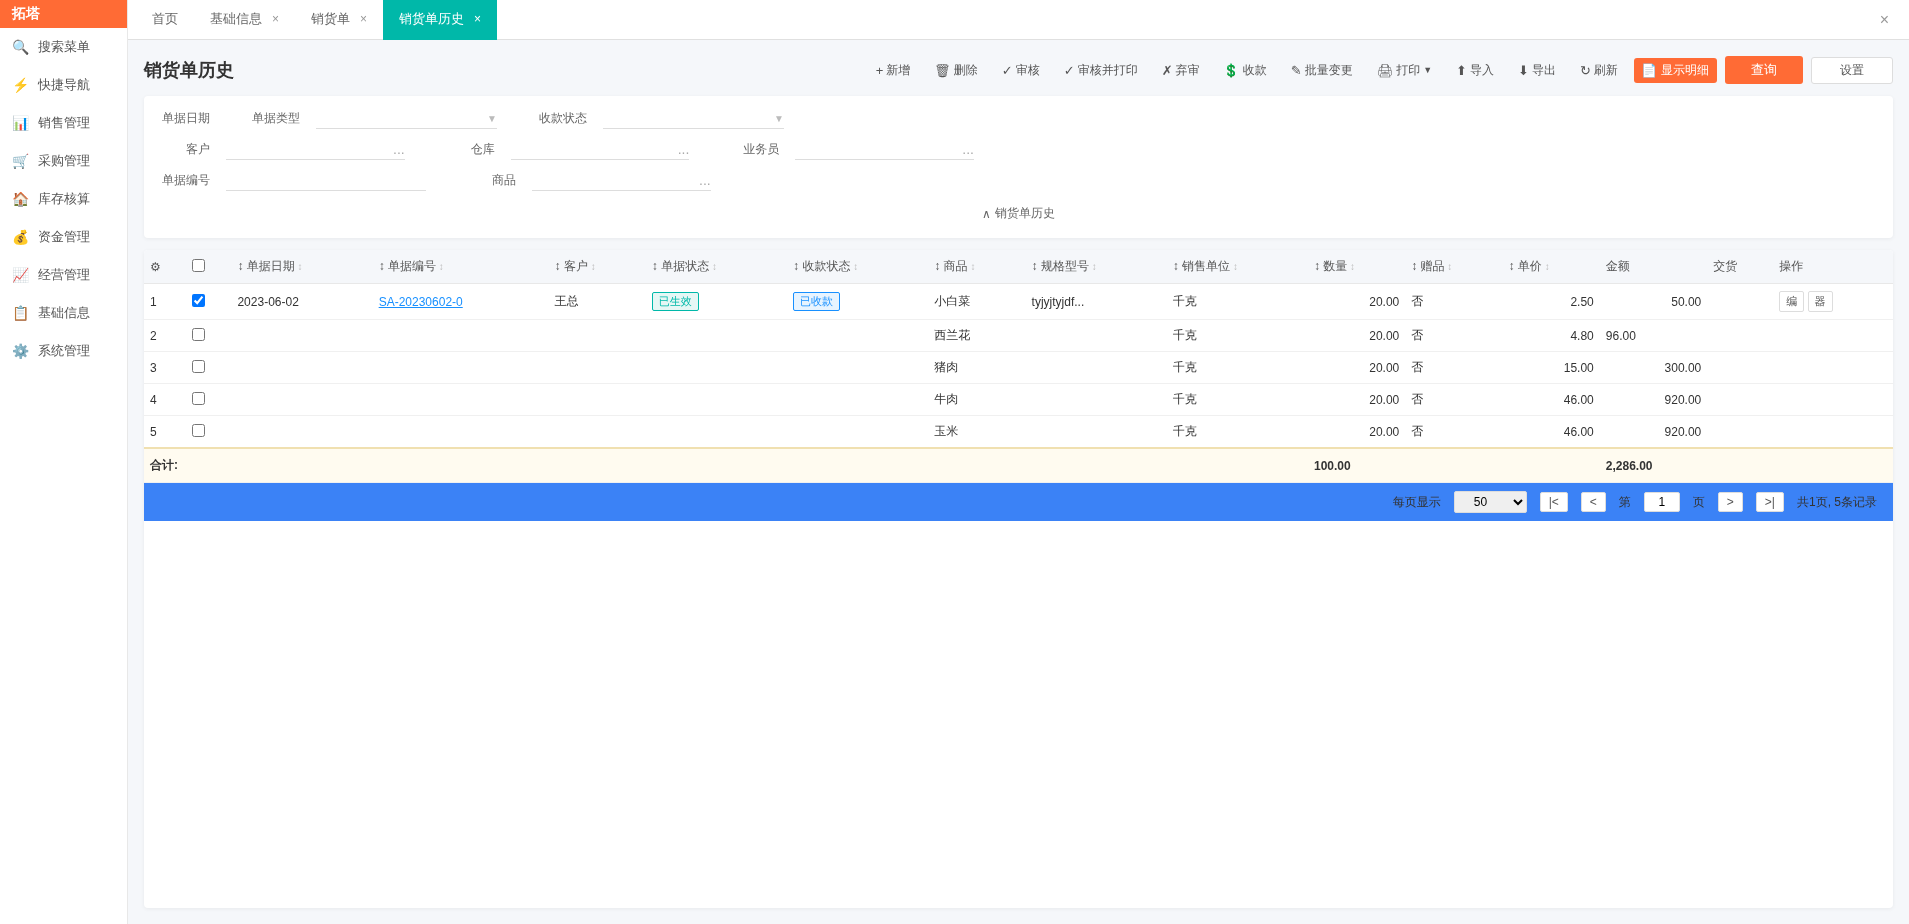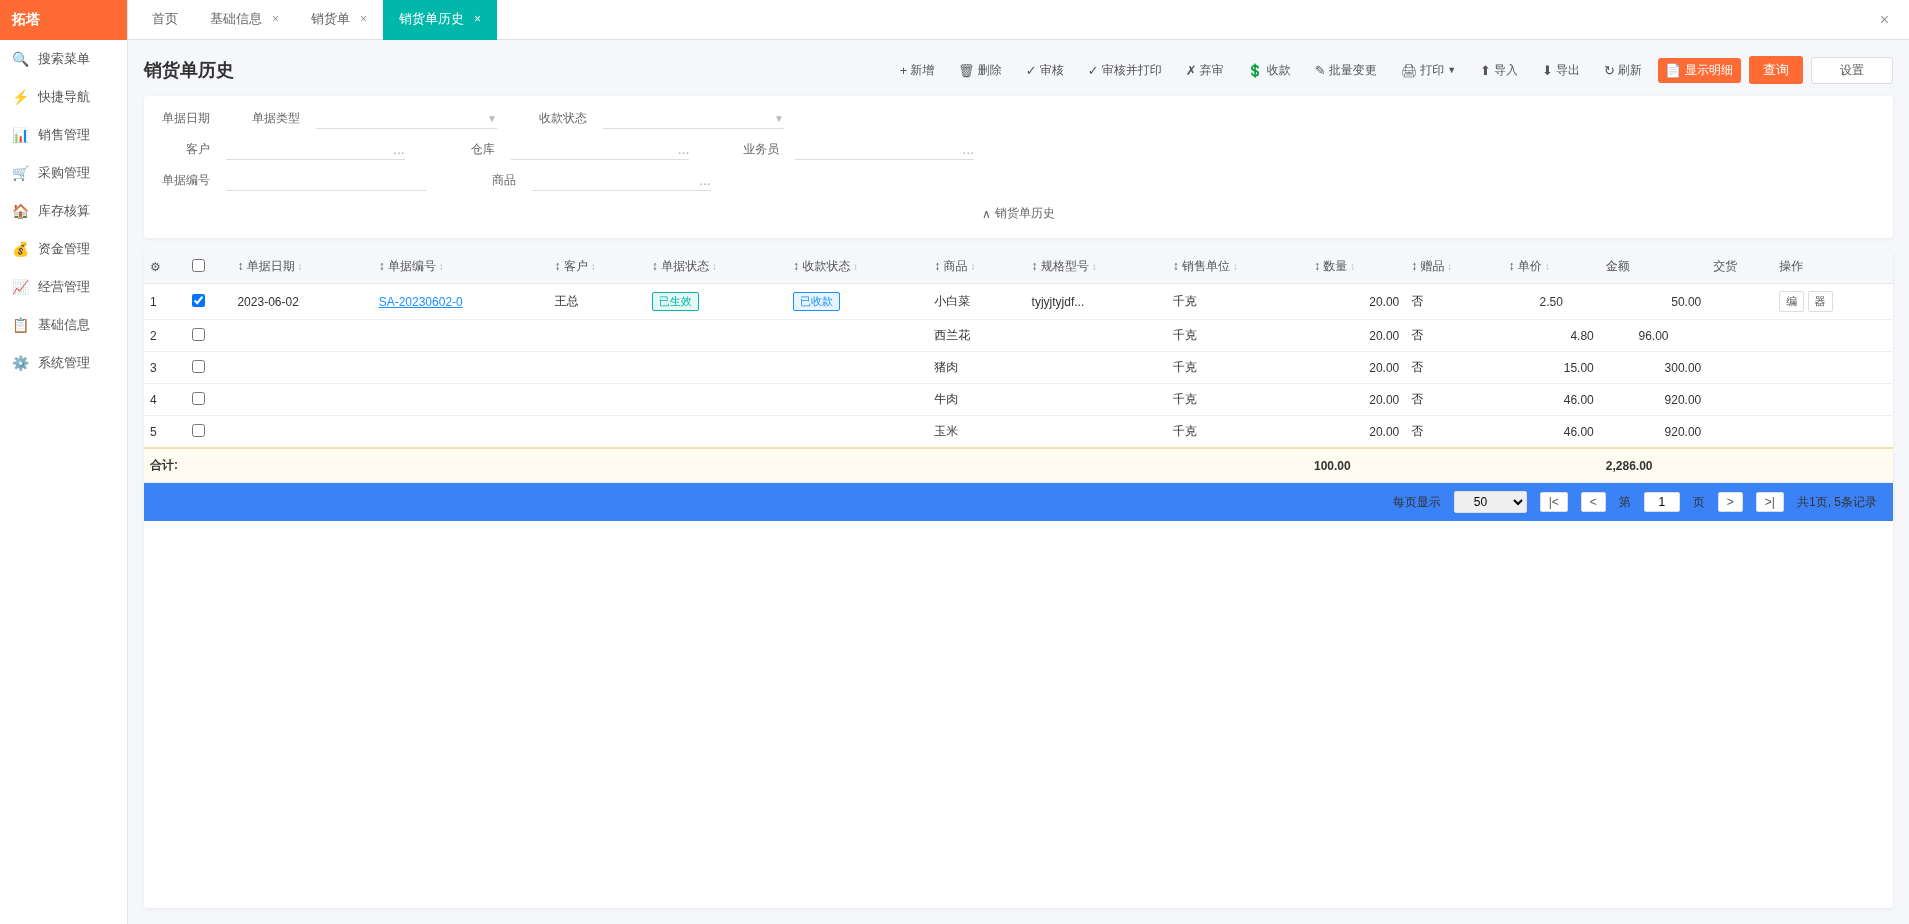--- a/index.html
+++ b/index.html
@@ -1,20 +1,20 @@
 <!DOCTYPE html>
 <html><head>
   <meta charset="utf-8">
   <style>
     * { margin: 0; padding: 0; box-sizing: border-box; }
     body { font-family: "Microsoft YaHei", Arial, sans-serif; font-size: 12px; background: #f5f5f5; color: #333; display: flex; height: 924px; overflow: hidden; }
 
     
     .sidebar { width: 128px; background: #fff; border-right: 1px solid #e8e8e8; display: flex; flex-direction: column; flex-shrink: 0; }
-    .sidebar-logo { background: #ff6b35; color: white; padding: 8px 12px; font-size: 14px; font-weight: bold; height: 40px; display: flex; align-items: center; }
+    .sidebar-logo { background: #ff6b35; color: white; padding: 8px 12px; font-size: 14px; font-weight: bold; height: 28px; display: flex; align-items: center; }
     .sidebar-item { display: flex; align-items: center; padding: 10px 12px; cursor: pointer; color: #555; font-size: 13px; gap: 8px; }
     .sidebar-item .icon { width: 18px; height: 18px; display: inline-flex; align-items: center; justify-content: center; font-size: 14px; }
 
     
     .main { flex: 1; display: flex; flex-direction: column; overflow: hidden; }
 
     
     .tab-bar { background: #fff; border-bottom: 1px solid #e0e0e0; display: flex; align-items: center; height: 40px; padding: 0 8px; }
     .tab { padding: 0 16px; height: 40px; display: flex; align-items: center; cursor: pointer; font-size: 13px; color: #666; border-bottom: 2px solid transparent; gap: 6px; }
     .tab.active { color: #fff; background: #00b8a9; border-bottom: 2px solid #00b8a9; }
@@ -24,21 +24,21 @@
 
     
     .content { flex: 1; display: flex; flex-direction: column; overflow: hidden; background: #f5f7fa; padding: 16px; gap: 12px; }
 
     
     .page-header { display: flex; align-items: center; justify-content: space-between; }
     .page-title { font-size: 18px; font-weight: bold; color: #333; }
     .toolbar { display: flex; align-items: center; gap: 8px; flex-wrap: wrap; }
     .toolbar-btn { display: flex; align-items: center; gap: 3px; padding: 4px 8px; border: none; background: none; cursor: pointer; color: #555; font-size: 12px; }
     .toolbar-btn .btn-icon { font-size: 13px; }
-    .btn-query { background: #ff6b35; color: white; border: none; padding: 5px 14px; border-radius: 3px; cursor: pointer; font-size: 13px; }
+    .btn-query { background: #ff6b35; color: white; border: none; padding: 5px 26px; border-radius: 3px; cursor: pointer; font-size: 13px; }
     .btn-setting { background: #fff; color: #555; border: 1px solid #ddd; padding: 4px 28px; border-radius: 3px; cursor: pointer; font-size: 12px; }
 
     
     .filter-panel { background: #fff; border-radius: 4px; padding: 12px 16px; box-shadow: 0 1px 4px rgba(0,0,0,0.06); }
     .filter-row { display: flex; align-items: center; gap: 16px; margin-bottom: 10px; }
     .filter-row:last-child { margin-bottom: 0; }
     .filter-label { color: #666; font-size: 12px; white-space: nowrap; min-width: 50px; text-align: right; }
     .filter-input { border: none; border-bottom: 1px solid #ddd; padding: 3px 6px; font-size: 12px; outline: none; min-width: 140px; background: transparent; }
     .date-tags { display: flex; gap: 6px; align-items: center; }
     .date-tag { padding: 2px 8px; border-radius: 10px; font-size: 11px; cursor: pointer; color: #666; }
@@ -270,40 +270,40 @@
     <td>2023-06-02</td>
     <td><span class="link-text">SA-20230602-0</span></td>
     <td>王总</td>
     <td><span class="badge badge-green">已生效</span></td>
     <td><span class="badge badge-blue">已收款</span></td>
     <td>小白菜</td>
     <td>tyjyjtyjdf...</td>
     <td>千克</td>
     <td style="text-align:right;">20.00</td>
     <td>否</td>
-    <td style="text-align:center;">2.50</td>
+    <td style="text-align:right;">2.50</td>
     <td style="text-align:right;">50.00</td>
     <td></td>
     <td><button class="op-btn">编</button> <button class="op-btn">器</button></td>
   </tr>
             <tr>
     <td>2</td>
     <td><input type="checkbox" style=""></td>
     <td></td>
     <td></td>
     <td></td>
     <td></td>
     <td></td>
     <td>西兰花</td>
     <td></td>
     <td>千克</td>
     <td style="text-align:right;">20.00</td>
     <td>否</td>
     <td style="text-align:right;">4.80</td>
-    <td style="text-align:center;">96.00</td>
+    <td style="text-align:left;">96.00</td>
     <td></td>
     <td></td>
   </tr>
             <tr>
     <td>3</td>
     <td><input type="checkbox" style=""></td>
     <td></td>
     <td></td>
     <td></td>
     <td></td>

